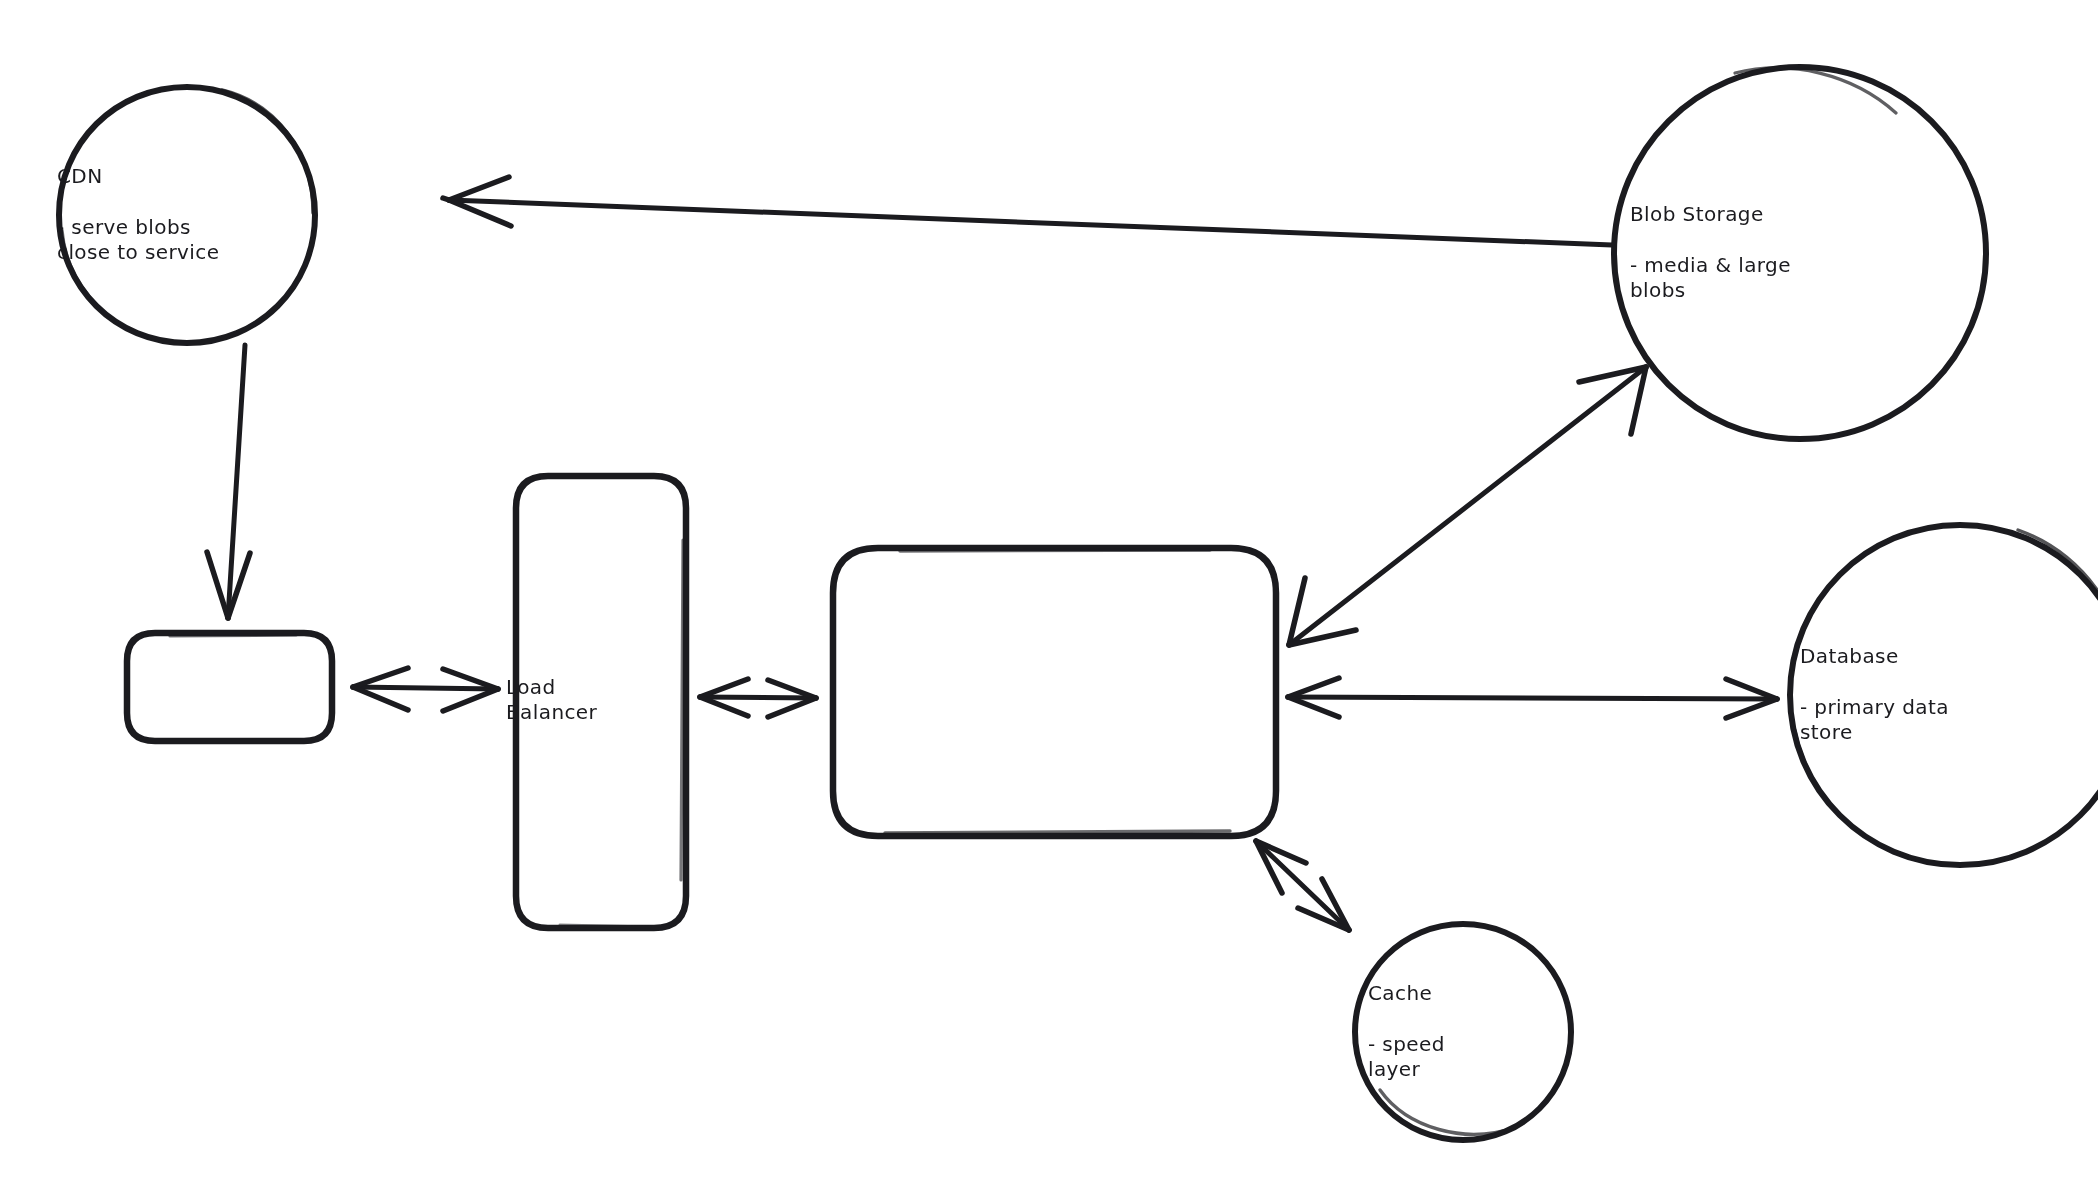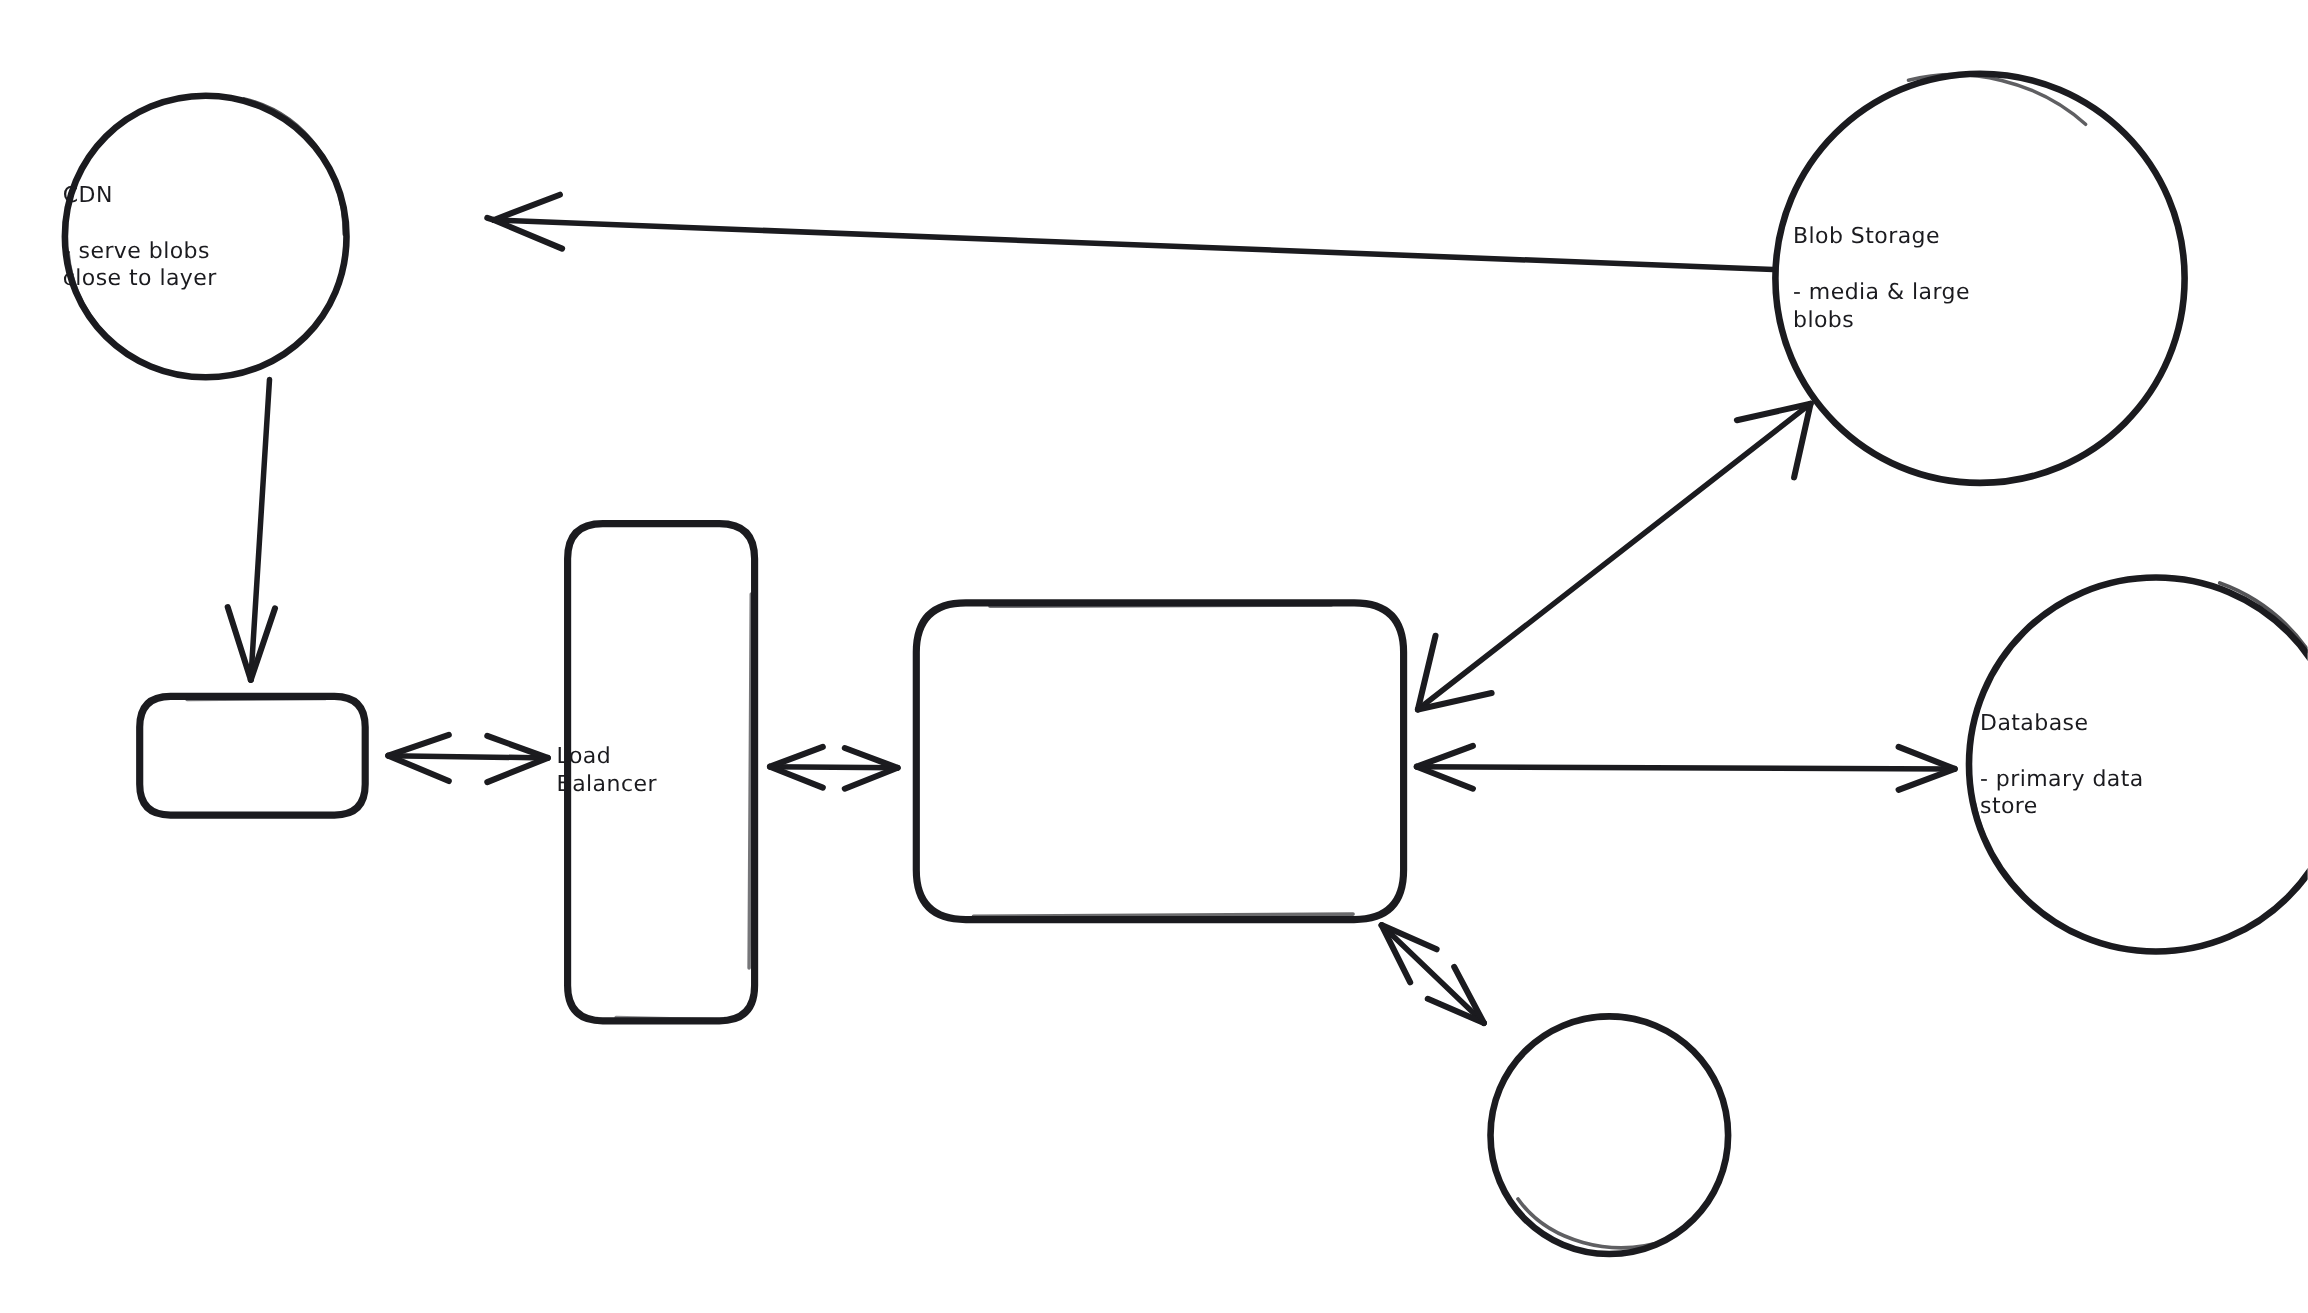--- a/index.html
+++ b/index.html
@@ -201,35 +201,40 @@
       <path class="edge-head" d="M 1256 841 L 1306 863"></path>
       <path class="edge-head" d="M 1349 930 L 1298 908"></path>
       <path class="edge-head" d="M 1349 930 L 1322 879"></path>
     </g>
 
   </svg>
 
   <div class="node-label" style="left:187px; top:215px; width:260px;">
     <span class="ttl">CDN</span>
     <span class="sub">- serve blobs
-close to layer</span>
+close to service</span>
   </div>
 
   <div class="node-label" style="left:1800px; top:253px; width:340px;">
     <span class="ttl">Blob Storage</span>
     <span class="sub">- media &amp; large
 blobs</span>
   </div>
 
   <div class="node-label" style="left:1960px; top:695px; width:320px;">
     <span class="ttl">Database</span>
     <span class="sub">- primary data
 store</span>
   </div>
 
+  <div class="node-label" style="left:1463px; top:1032px; width:190px;">
+    <span class="ttl">Cache</span>
+    <span class="sub">- speed
+layer</span>
+  </div>
 
 
   <div class="node-label" style="left:601px; top:700px; width:190px;">
     <span class="ttl">Load
 Balancer</span>
   </div>
 
 
 </div>
 

